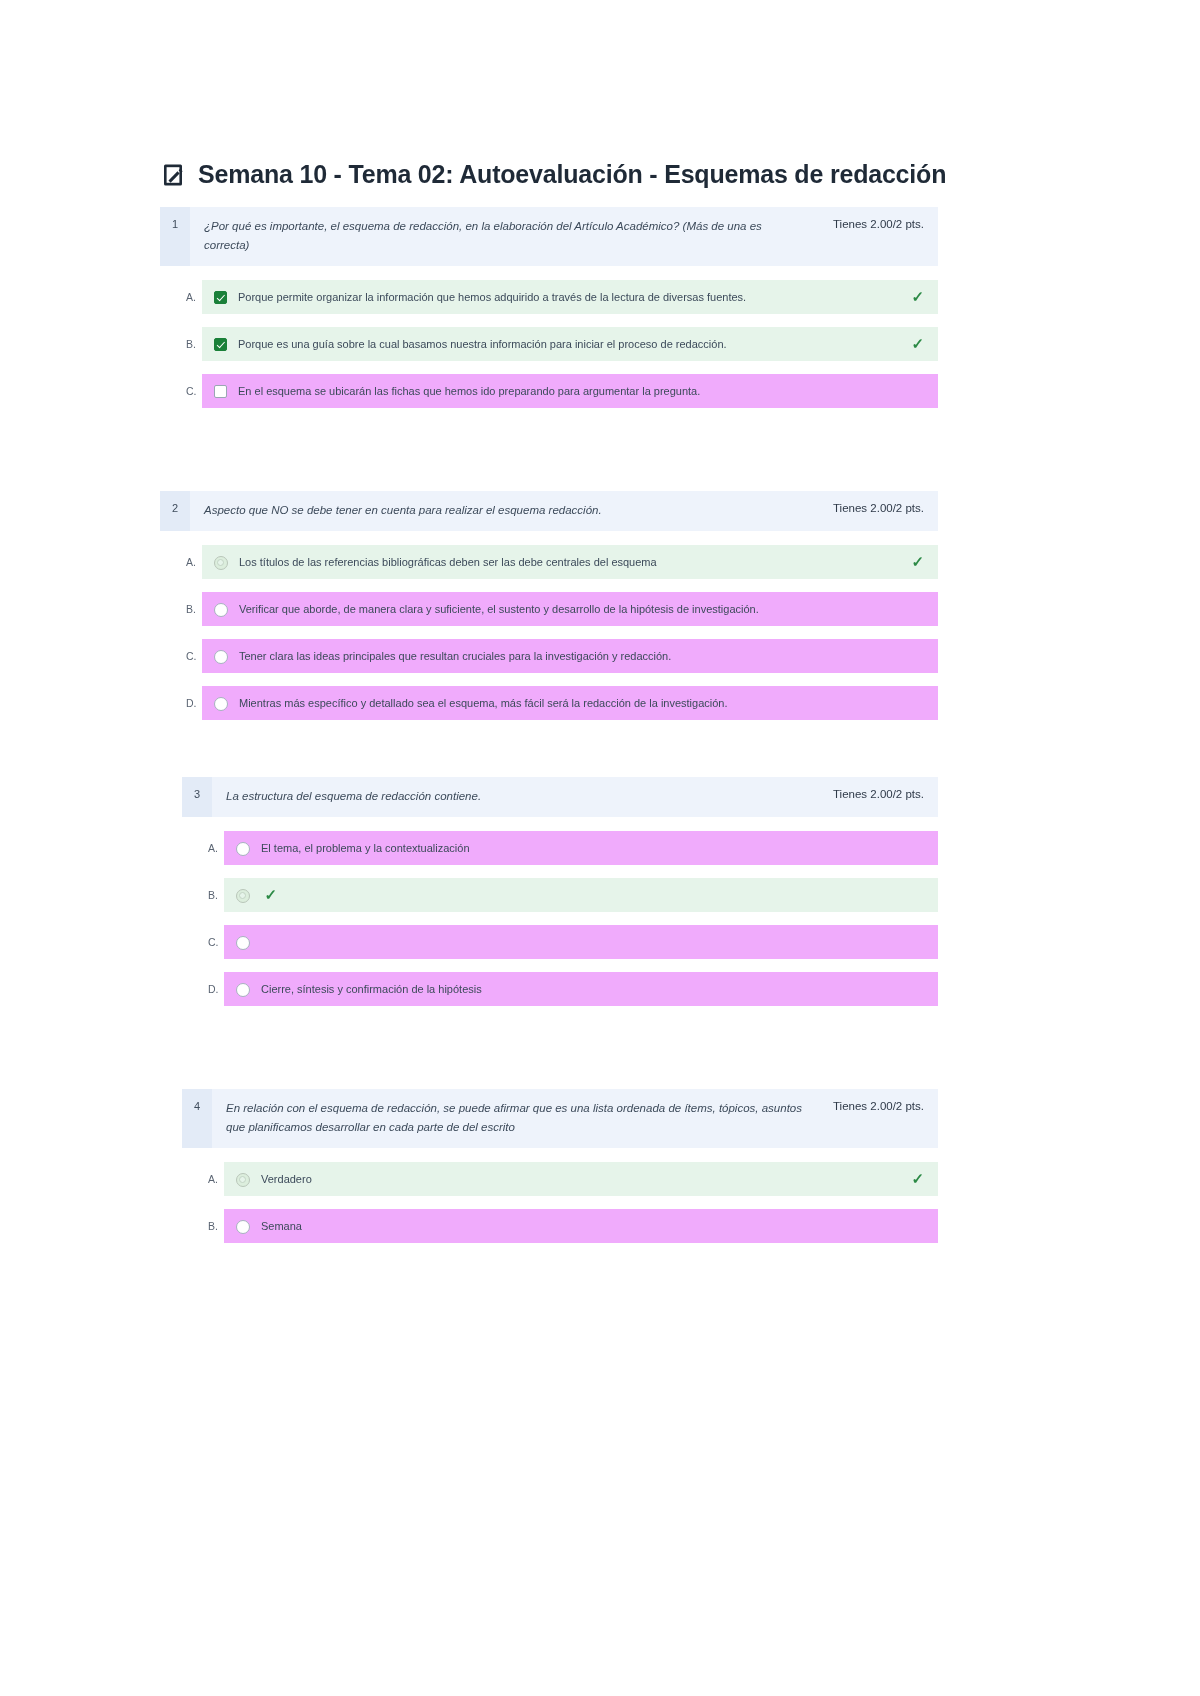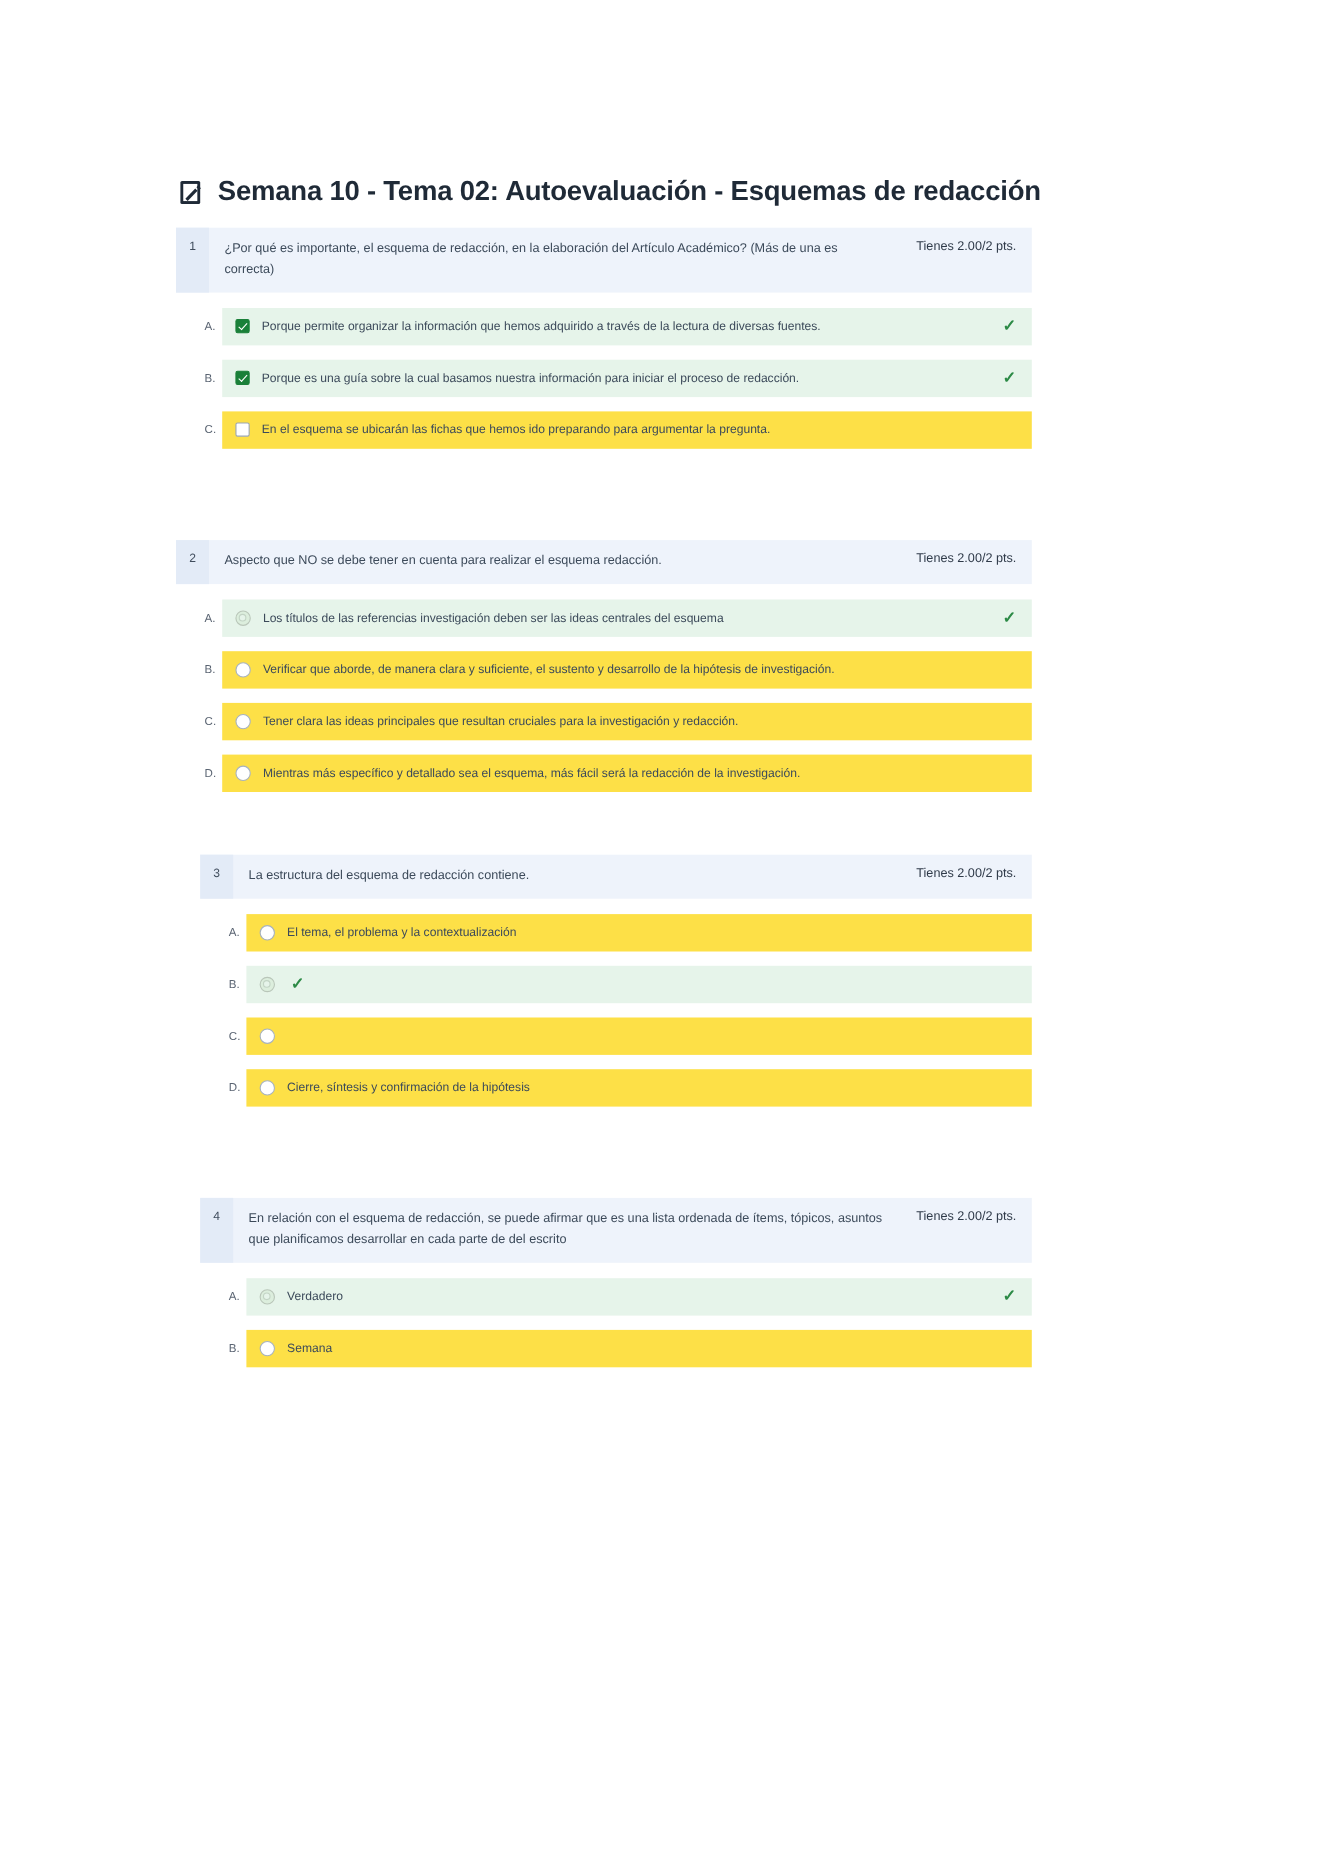--- a/index.html
+++ b/index.html
@@ -72,20 +72,21 @@
     justify-content:space-between;
     padding:10px 14px 11px 14px;
     gap:14px;
     box-sizing:border-box;
   }
   .q-text{
     font-size:11.5px;
     line-height:1.65;
     color:#3c4a5a;
     max-width:600px;
+    font-style:italic;
   }
   .q-score{
     font-size:11.5px;
     font-weight:normal;
     color:#2f3a49;
     white-space:nowrap;
     padding-top:1px;
   }
 
   
@@ -103,21 +104,21 @@
     padding-left:26px;
     box-sizing:border-box;
   }
   .opt-panel{
     flex:1 1 auto;
     display:flex;
     align-items:center;
     min-height:34px;
     padding:5px 14px 5px 12px;
     box-sizing:border-box;
-    background:#fde047;
+    background:#f0abfc;
     gap:11px;
   }
   .opt-panel.correct{ background:#e6f4ea;align-items:center; }
 
   .opt-label{
     flex:1 1 auto;
     font-size:11px;
     line-height:1.5;
     color:#3c4a5a;
   }
@@ -258,21 +259,21 @@
           <div class="q-text">Aspecto que NO se debe tener en cuenta para realizar el esquema redacción.</div>
           <div class="q-score">Tienes 2.00/2 pts.</div>
         </div>
       </div>
       <div class="options">
 
         <div class="option-row">
           <div class="opt-letter">A.</div>
           <div class="opt-panel correct">
             <span class="ctrl"><span class="rb selected"></span></span>
-            <span class="opt-label">Los títulos de las referencias investigación deben ser las ideas centrales del esquema</span>
+            <span class="opt-label">Los títulos de las referencias bibliográficas deben ser las debe centrales del esquema</span>
             <span class="opt-tick">✓</span>
           </div>
         </div>
 
         <div class="option-row">
           <div class="opt-letter">B.</div>
           <div class="opt-panel">
             <span class="ctrl"><span class="rb"></span></span>
             <span class="opt-label">Verificar que aborde, de manera clara y suficiente, el sustento y desarrollo de la hipótesis de investigación.</span>
             <span class="opt-tick hidden">✓</span>

